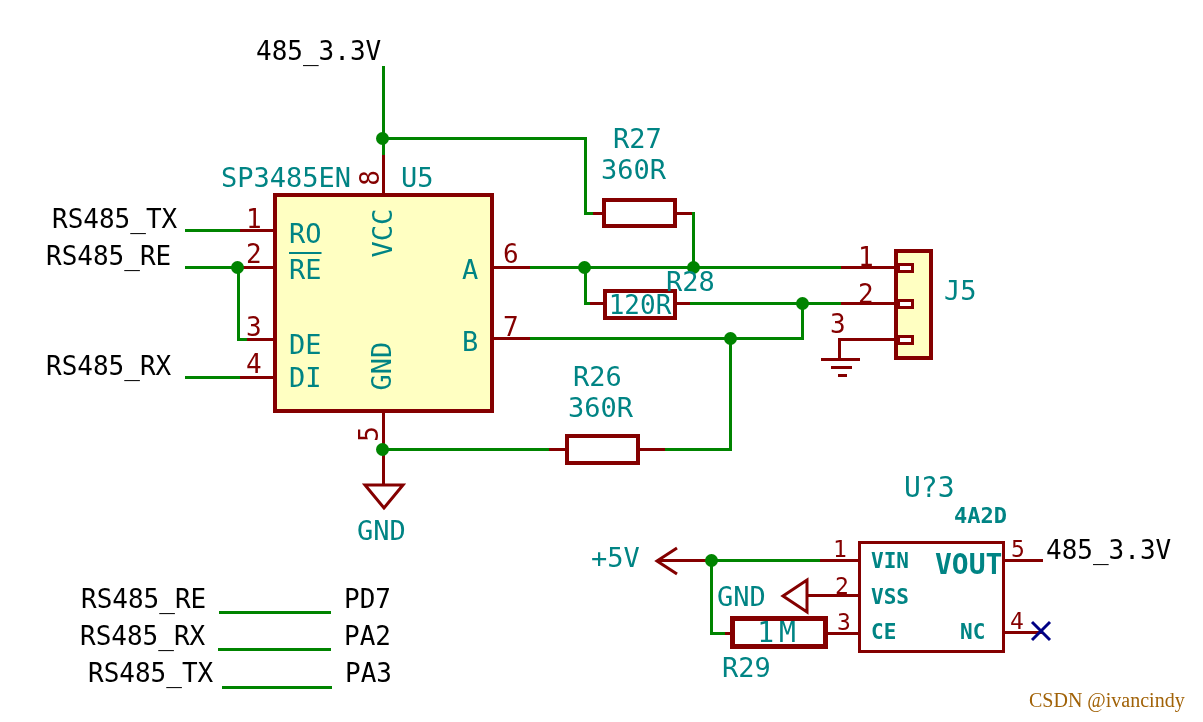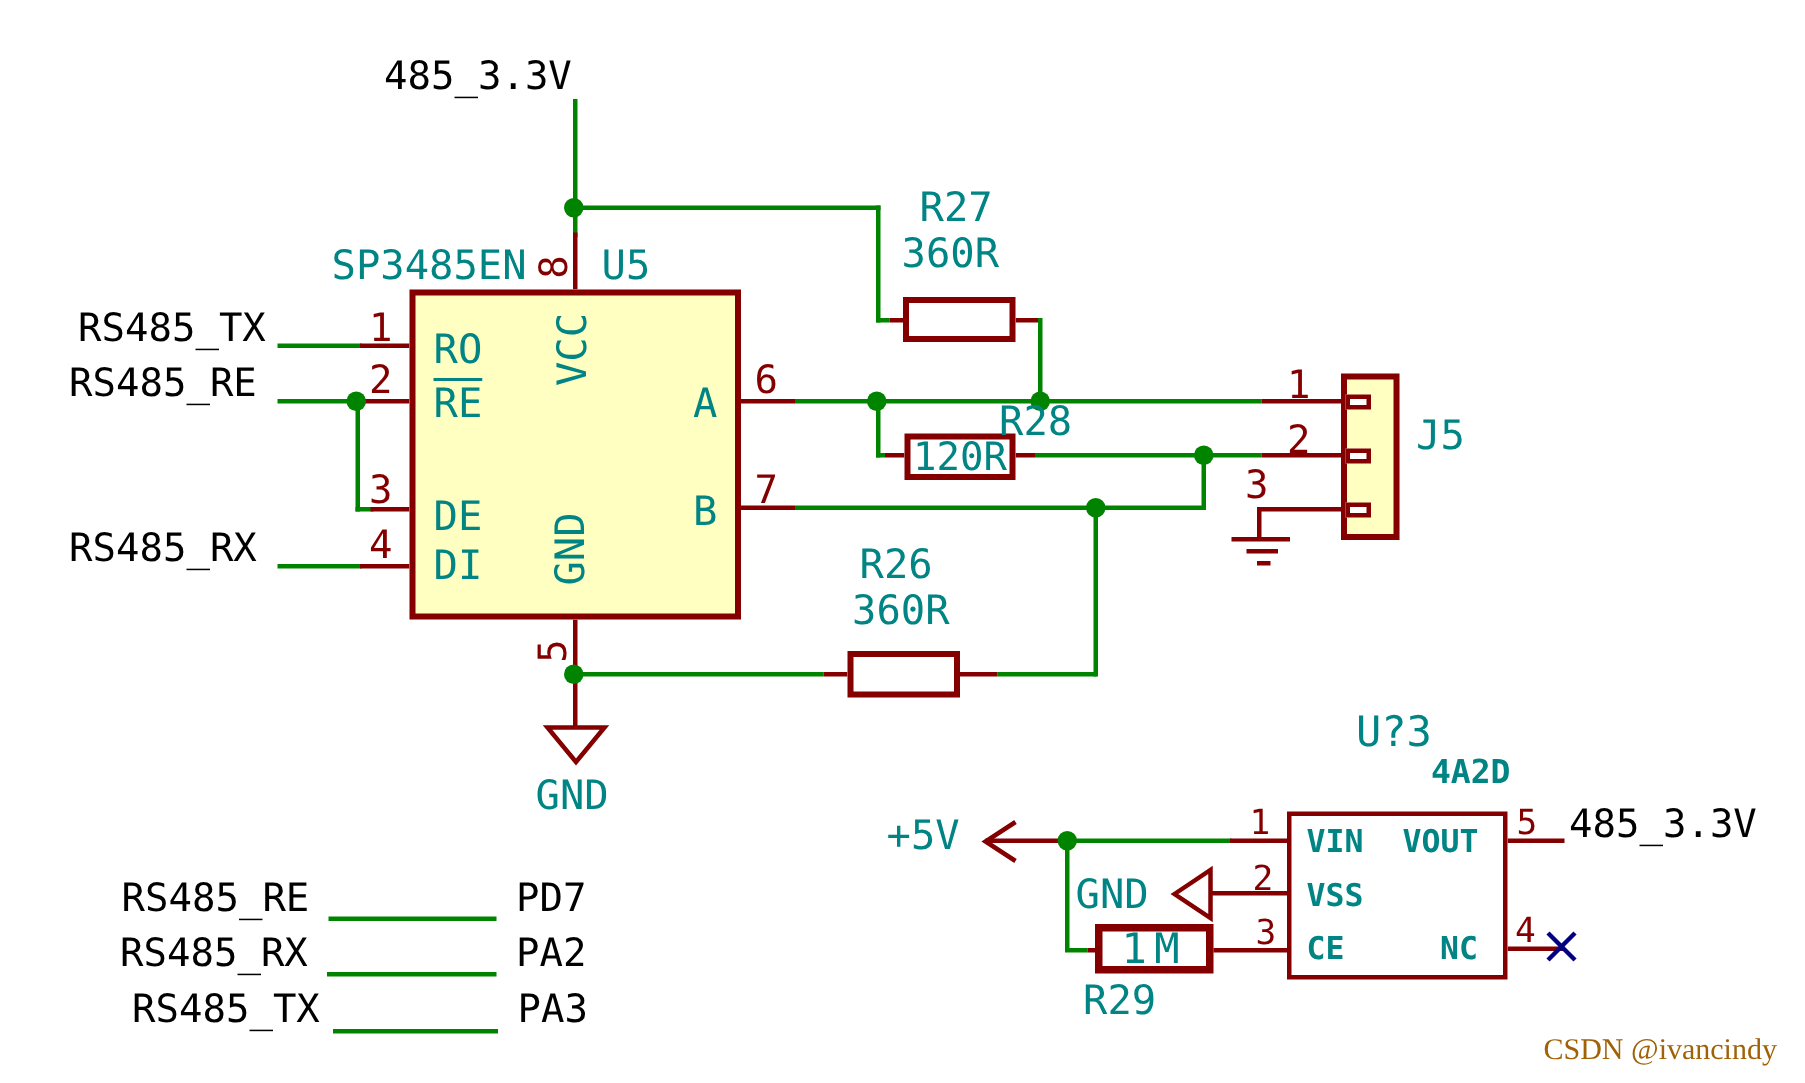--- a/index.html
+++ b/index.html
@@ -121,39 +121,39 @@
 
   <div class="box white res" style="left:603px;top:289px;width:74px;height:31px">
     <span class="t" style="position:static;font-size:26px">120R</span>
   </div>
   <div class="t" style="left:666px;top:268px">R28</div>
 
   <div class="box white" style="left:565px;top:434px;width:75px;height:31px"></div>
   <div class="t" style="left:573px;top:363px">R26</div>
   <div class="t" style="left:568px;top:394px">360R</div>
 
-  <div class="box white res" style="left:730px;top:616px;width:79px;height:33px;border-width:5px">
+  <div class="box white res" style="left:730px;top:616px;width:98px;height:33px;border-width:5px">
     <span class="t" style="position:static;font-size:28px;letter-spacing:5px">1M</span>
   </div>
   <div class="t" style="left:722px;top:654px">R29</div>
 
   <div class="box yellow" style="left:894px;top:249px;width:39px;height:111px"></div>
   <div class="box white" style="left:897px;top:263px;width:17px;height:10px;border-width:3px"></div>
   <div class="box white" style="left:897px;top:299px;width:17px;height:10px;border-width:3px"></div>
   <div class="box white" style="left:897px;top:335px;width:17px;height:10px;border-width:3px"></div>
   <div class="num" style="left:858px;top:244px">1</div>
   <div class="num" style="left:858px;top:281px">2</div>
   <div class="num" style="left:830px;top:311px">3</div>
   <div class="t" style="left:944px;top:277px">J5</div>
 
   <div class="box white" style="left:858px;top:541px;width:147px;height:112px;border-width:3px"></div>
   <div class="t" style="left:904px;top:474px;font-size:28px">U?3</div>
   <div class="t" style="left:954px;top:505px;font-size:22px;font-weight:bold">4A2D</div>
   <div class="t" style="left:871px;top:551px;font-size:21px;font-weight:bold">VIN</div>
-  <div class="t" style="left:935px;top:551px;font-size:21px;font-weight:bold">VOUT</div>
+  <div class="t" style="left:935px;top:551px;font-size:28px;font-weight:bold">VOUT</div>
   <div class="t" style="left:871px;top:587px;font-size:21px;font-weight:bold">VSS</div>
   <div class="t" style="left:871px;top:622px;font-size:21px;font-weight:bold">CE</div>
   <div class="t" style="left:960px;top:622px;font-size:21px;font-weight:bold">NC</div>
   <div class="num" style="left:833px;top:538px;font-size:23px">1</div>
   <div class="num" style="left:835px;top:575px;font-size:23px">2</div>
   <div class="num" style="left:837px;top:611px;font-size:23px">3</div>
   <div class="num" style="left:1011px;top:538px;font-size:23px">5</div>
   <div class="num" style="left:1010px;top:610px;font-size:23px">4</div>
 
   <svg style="left:1030px;top:620px" width="22" height="22">

